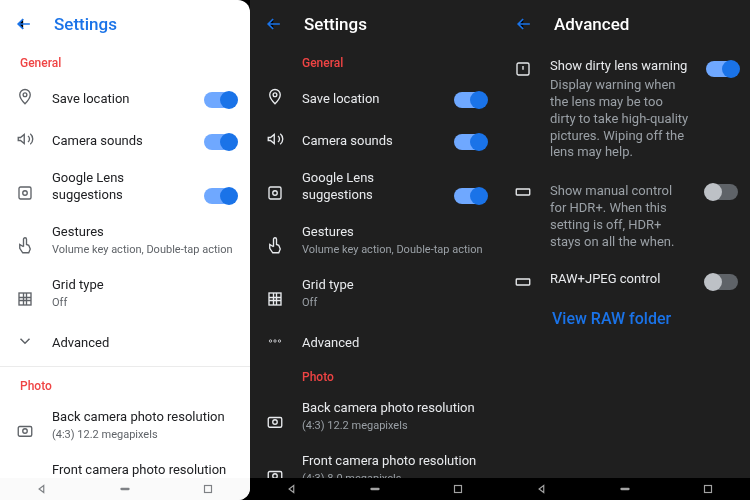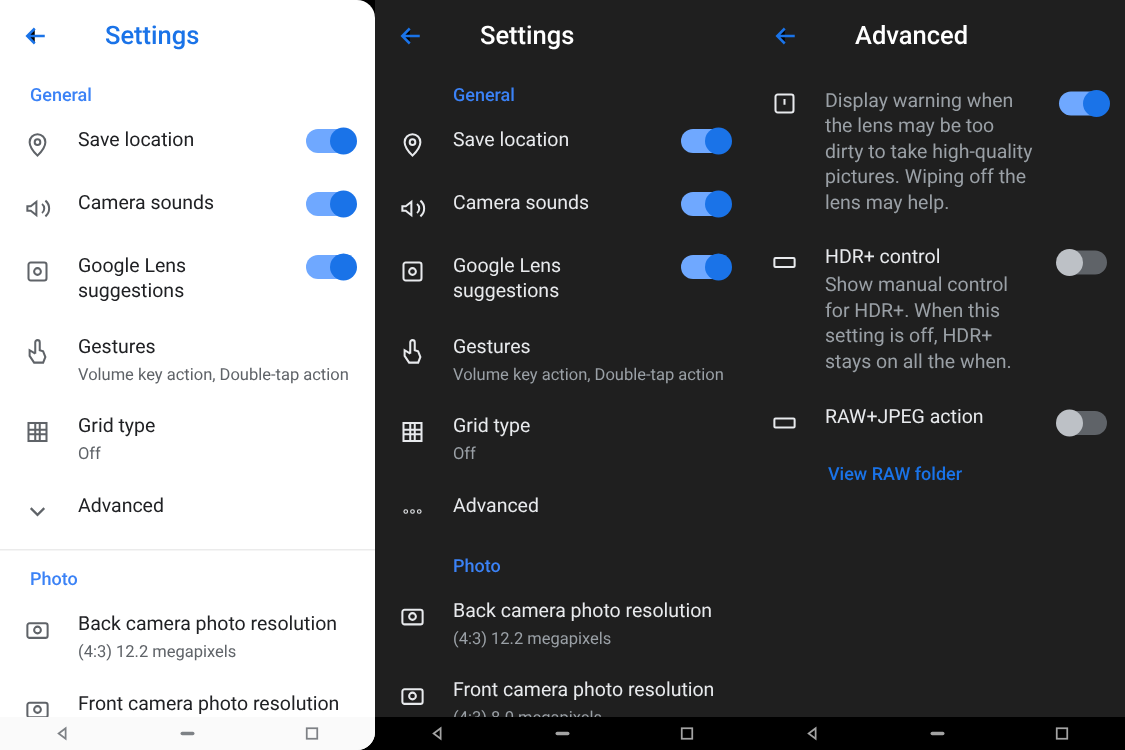--- a/index.html
+++ b/index.html
@@ -1,46 +1,46 @@
 <!DOCTYPE html>
 <html><head>
 <meta charset="utf-8">
 <style>
 *{margin:0;padding:0;box-sizing:border-box;font-family:Roboto,-apple-system,sans-serif}
 body{width:750px;height:500px;display:flex;background:#000}
 .pane{width:250px;height:500px;position:relative;overflow:hidden;display:flex;flex-direction:column}
 .pane.light{background:#fff;color:#202124}
 .pane.dark{background:#1f1f1f;color:#e8eaed}
-.topbar{display:flex;align-items:center;height:48px;padding:0 14px;gap:36px}
+.topbar{display:flex;align-items:center;height:48px;padding:0 14px;gap:20px}
 .back{width:20px;height:20px;display:flex;align-items:center;justify-content:center}
 .title{font-size:17px;font-weight:500}
 .light .title{color:#1a73e8}
 .dark .title{color:#fff}
 .light .back svg{stroke:#1a73e8}
 .dark .back svg{stroke:#1a73e8}
-.section-hdr{font-size:12px;font-weight:500;color:#3b82f6;padding:8px 16px 6px 52px}
+.section-hdr{font-size:12px;font-weight:500;color:#ef4444;padding:8px 16px 6px 52px}
 .light .section-hdr{padding-left:20px}
-.row{display:flex;align-items:flex-start;padding:10px 14px;gap:16px;position:relative}
+.row{display:flex;align-items:flex-end;padding:10px 14px;gap:16px;position:relative}
 .ico{width:22px;height:22px;display:flex;align-items:center;justify-content:center;flex-shrink:0}
 .light .ico svg{stroke:#5f6368;fill:none}
 .dark .ico svg{stroke:#e8eaed;fill:none}
 .txt{flex:1;min-width:0}
 .lbl{font-size:13px;line-height:1.3}
 .sub{font-size:11px;color:#9aa0a6;line-height:1.3;margin-top:2px}
 .light .sub{color:#5f6368}
 .tog{width:32px;height:16px;border-radius:10px;position:relative;flex-shrink:0}
 .tog::after{content:"";position:absolute;width:18px;height:18px;border-radius:50%;top:-1px}
 .tog.on{background:#6fa8ff}
 .tog.on::after{background:#1a73e8;right:-2px}
 .tog.off{background:#5f6368}
 .tog.off::after{background:#bdc1c6;left:-2px}
 .navbar{position:absolute;bottom:0;left:0;right:0;height:22px;background:#000;display:flex;justify-content:space-around;align-items:center}
 .navbar .k{width:14px;height:14px;opacity:.8}
 .light .navbar{background:#fafafa}
-.linkrow{font-size:12px;color:#1a73e8;padding:6px 16px 6px 52px;font-weight:500}
+.linkrow{font-size:16px;color:#1a73e8;padding:6px 16px 6px 52px;font-weight:500}
 .light .topbar{border-radius:0 12px 0 0}
 .pane.light{border-radius:0 12px 12px 0}
 .content{flex:1;overflow:hidden}
 .divider{height:1px;background:rgba(0,0,0,.08);margin:4px 0}
 .pane3 .row{align-items:flex-start;padding:10px 12px}
 .pane3 .sub{font-size:13px}
 .pane3 .tog{margin-top:3px}
 </style>
 </head>
 <body>
@@ -297,44 +297,44 @@
  </div>
  <div class="content">
   <div class="row">
     <span class="ico">
           <svg viewBox="0 0 24 24" width="18" height="18" stroke-width="1.8">
             <rect x="4" y="4" width="16" height="16" rx="2"></rect>
             <path d="M12 8v5M12 16h.01"></path>
           </svg>
         </span>
     <div class="txt">
+          <div class="lbl">Show dirty lens warning</div>
           <div class="sub">Display warning when the lens may be too dirty to take high-quality pictures. Wiping off the lens may help.</div>
         </div>
     <span class="tog on"></span>
   </div>
   <div class="row">
     <span class="ico">
           <svg viewBox="0 0 24 24" width="18" height="18" stroke-width="1.8">
             <rect x="3" y="8" width="18" height="8" rx="1"></rect>
           </svg>
         </span>
     <div class="txt">
-          <div class="lbl">HDR+ control</div>
           <div class="sub">Show manual control for HDR+. When this setting is off, HDR+ stays on all the when.</div>
         </div>
     <span class="tog off"></span>
   </div>
   <div class="row">
     <span class="ico">
           <svg viewBox="0 0 24 24" width="18" height="18" stroke-width="1.8">
             <rect x="3" y="8" width="18" height="8" rx="1"></rect>
           </svg>
         </span>
     <div class="txt">
-          <div class="lbl">RAW+JPEG action</div>
+          <div class="lbl">RAW+JPEG control</div>
         </div>
     <span class="tog off"></span>
   </div>
   <div class="linkrow">View RAW folder</div>
  </div>
  <div class="navbar">
    <svg class="k" viewBox="0 0 24 24" stroke="#ccc" fill="none" stroke-width="2">
         <path d="M15 6l-8 6 8 6z"></path>
       </svg>
    <svg class="k" viewBox="0 0 24 24" fill="#ccc">

